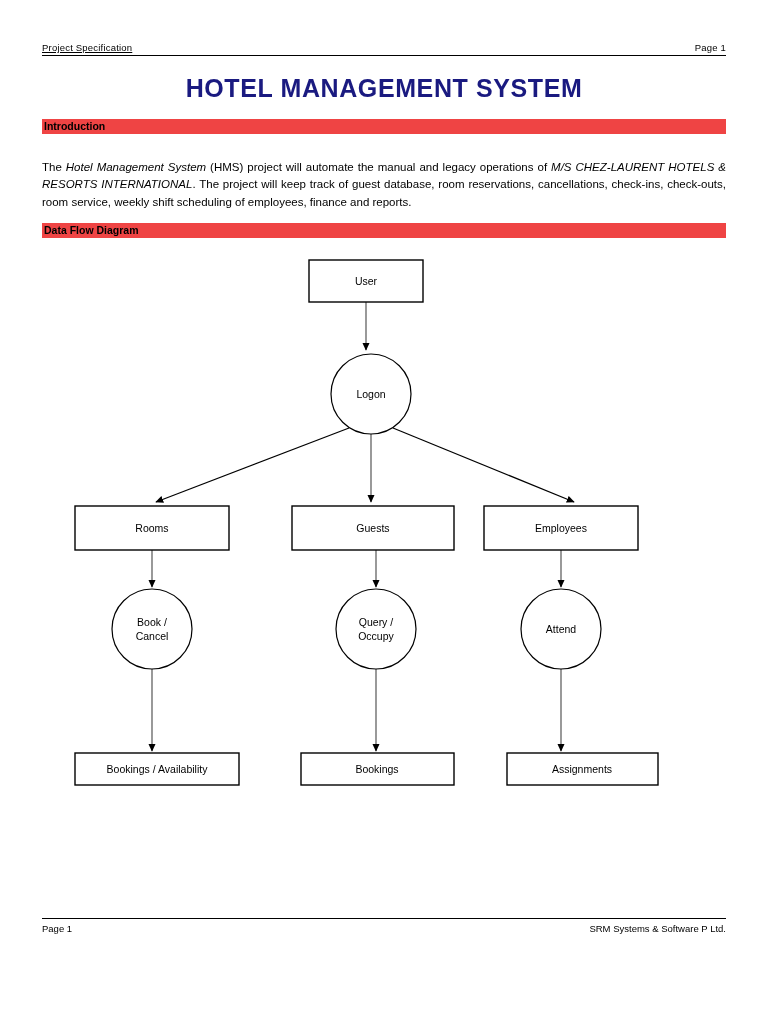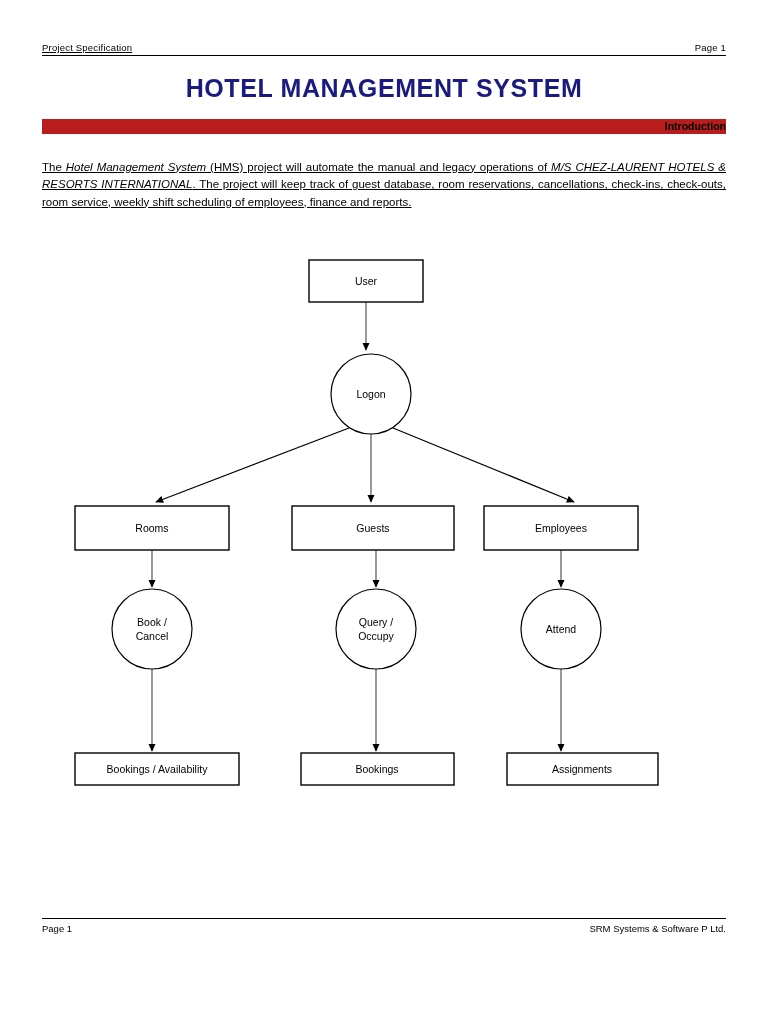--- a/index.html
+++ b/index.html
@@ -53,42 +53,40 @@
     color: #1a1a80;
     letter-spacing: 0.6px;
   }
 
   
   .section-bar {
     position: absolute;
     left: 42px;
     width: 684px;
     height: 15px;
-    background: #b91c1c;
+    background: #ef4444;
     font-size: 10.5px;
     font-weight: bold;
     line-height: 15px;
     padding-left: 2px;
     box-sizing: border-box;
     letter-spacing: 0px;
-    text-align: right;
   }
   #bar-introduction { top: 119px; }
   #bar-dfd { top: 223px; }
 
   
   .body-text {
     position: absolute;
     left: 42px;
     top: 147px;
     width: 684px;
     font-size: 11.5px;
     line-height: 17.5px;
     text-align: justify;
-    text-decoration: underline;
   }
   .body-text i { font-style: italic; }
 
   
   .diagram {
     position: absolute;
     left: 17px;
     top: 240px;
     width: 768px;
     height: 580px;
@@ -124,20 +122,21 @@
     <span class="hdr-left">Project Specification</span>
     <span class="hdr-right">Page 1</span>
   </div>
 
   <div class="doc-title">HOTEL MANAGEMENT SYSTEM</div>
 
   <div class="section-bar" id="bar-introduction">Introduction</div>
 
   <p class="body-text"><span>The </span><i>Hotel Management System</i><span> (HMS) project will automate the manual and legacy operations of </span><i>M/S CHEZ-LAURENT HOTELS &amp; RESORTS INTERNATIONAL</i><span>. The project will keep track of guest database, room reservations, cancellations, check-ins, check-outs, room service, weekly shift scheduling of employees, finance and reports.</span></p>
 
+  <div class="section-bar" id="bar-dfd">Data Flow Diagram</div>
 
   <div class="diagram">
     <svg width="768" height="580" viewBox="0 0 768 580" xmlns="http://www.w3.org/2000/svg">
       <defs>
         <marker id="arrowBlack" markerWidth="10" markerHeight="10" refX="7.2" refY="3.6" orient="auto" markerUnits="userSpaceOnUse">
           <path d="M0,0 L8,3.6 L0,7.2 z" fill="#000000"></path>
         </marker>
       </defs>
 
       <line x1="349" y1="62" x2="349" y2="110" stroke="#808080" stroke-width="1.6" marker-end="url(#arrowBlack)"></line>

